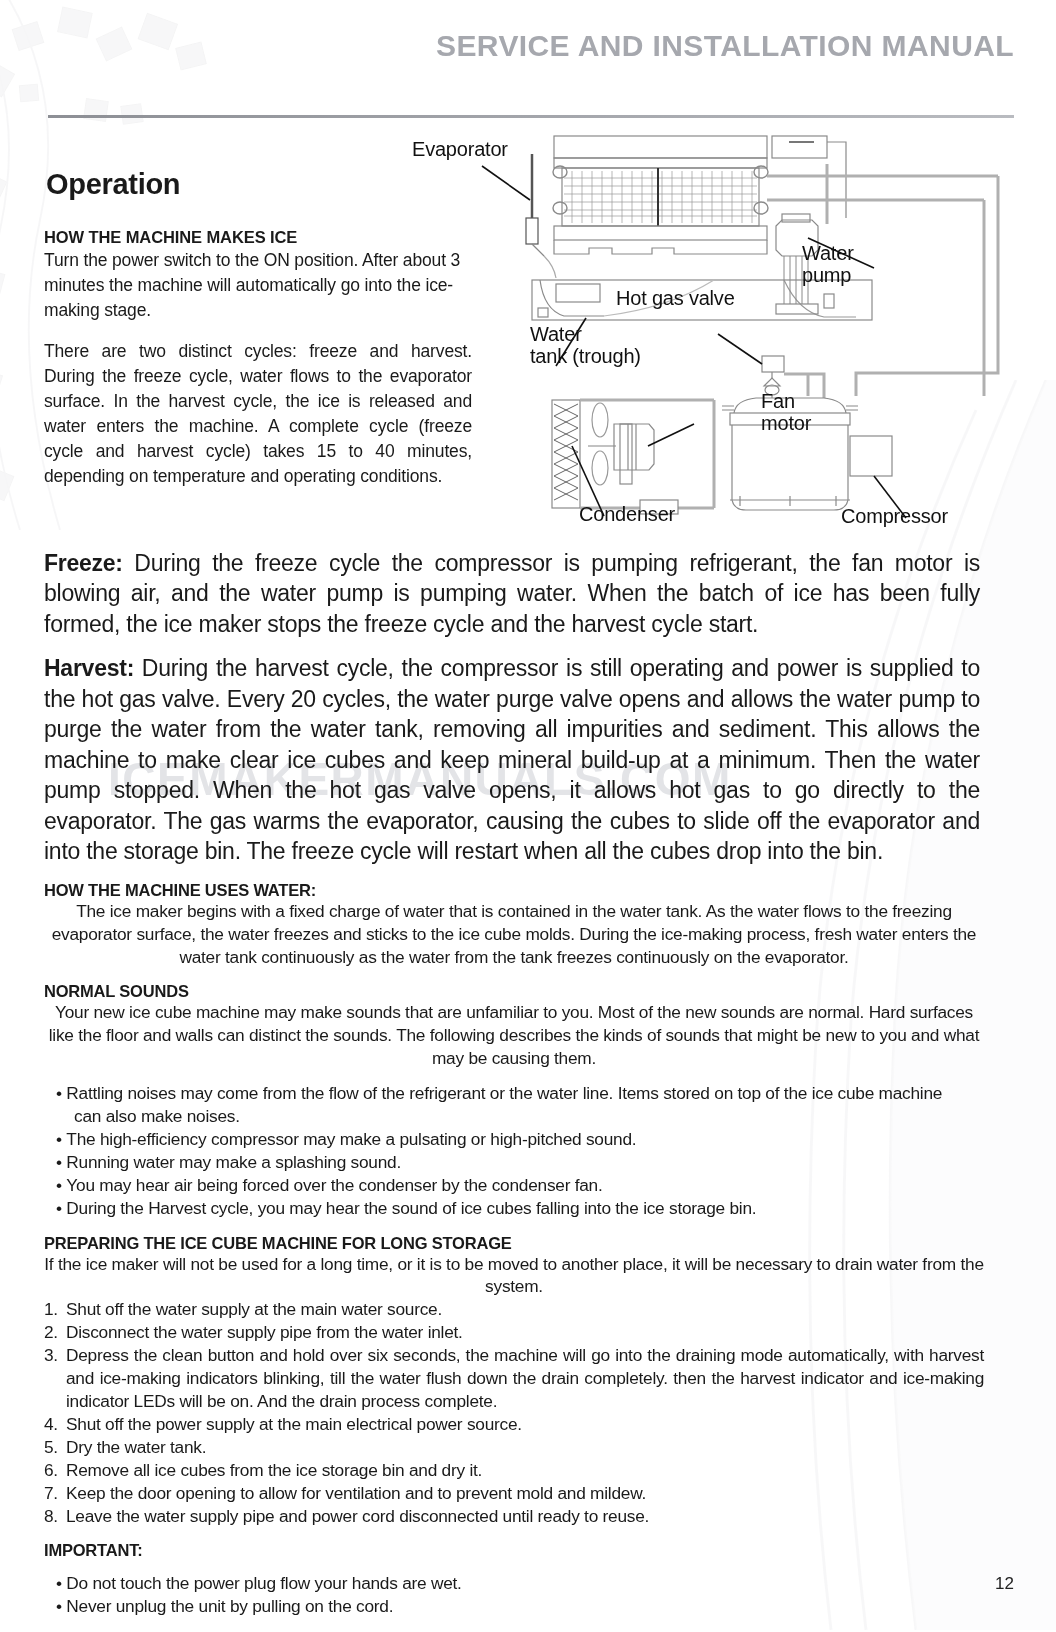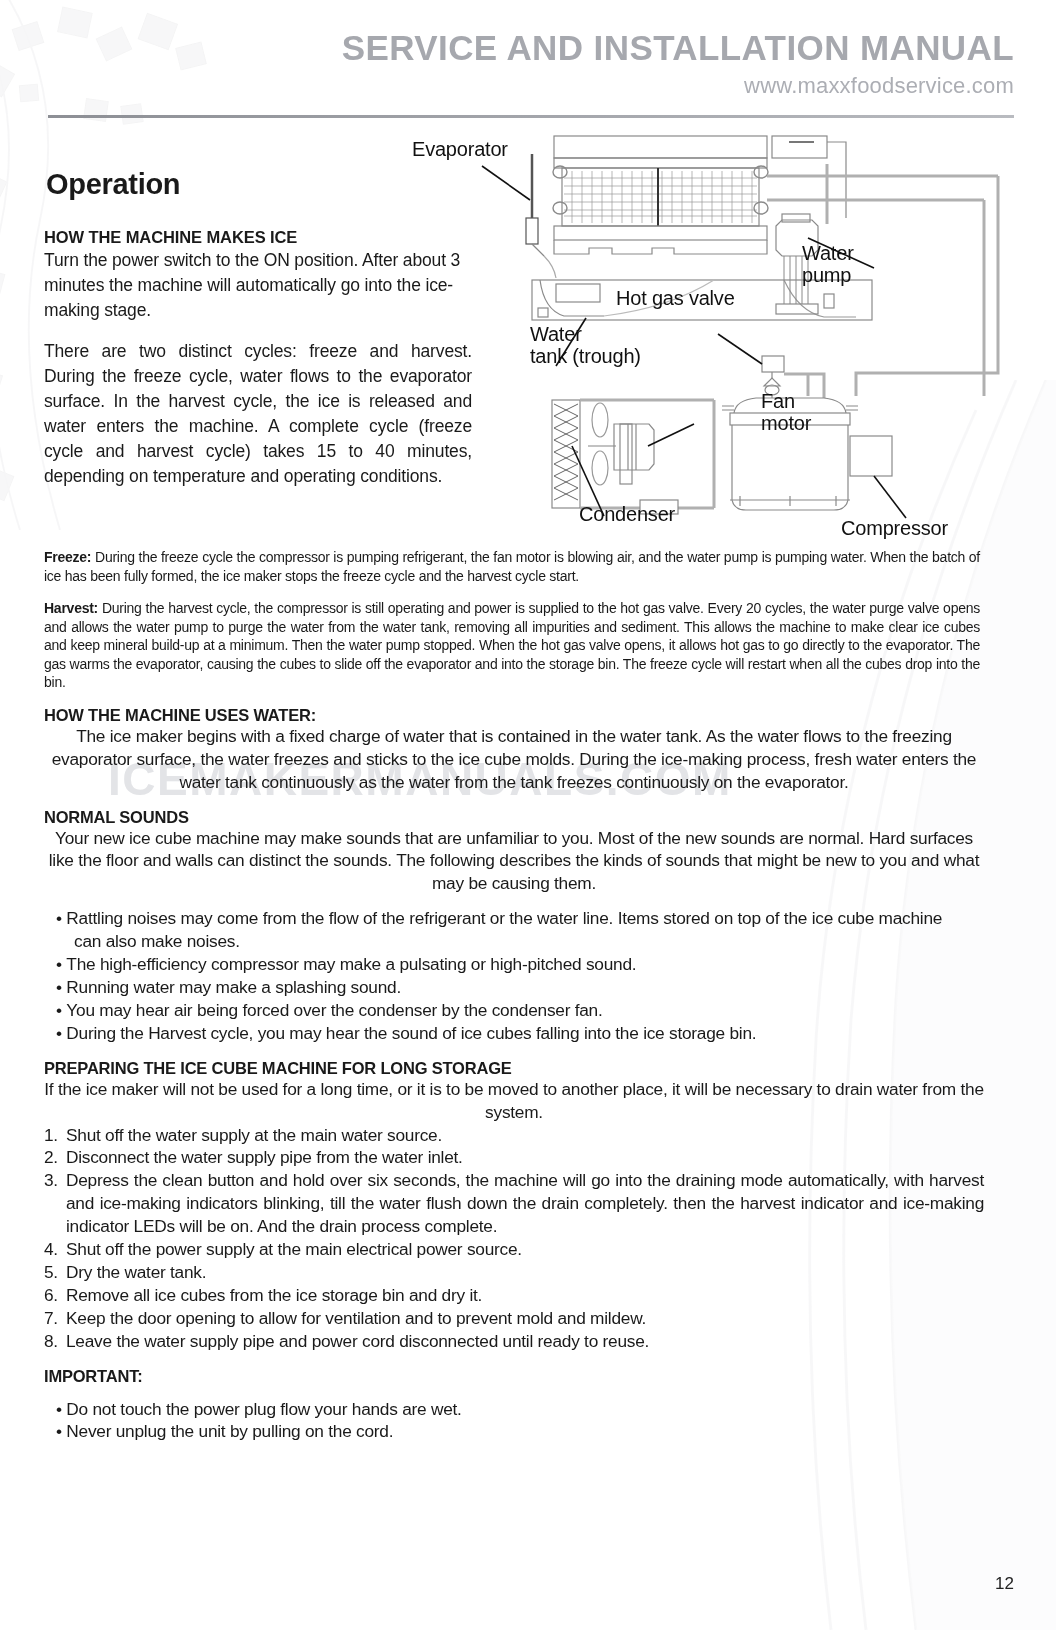--- a/index.html
+++ b/index.html
@@ -40,21 +40,21 @@
 
   
   .header {
     position: absolute;
     left: 48px;
     top: 30px;
     right: 42px;
     text-align: right;
   }
   .header-title {
-    font-size: 35px;
+    font-size: 30px;
     font-weight: bold;
     letter-spacing: 0.4px;
     color: #a6a8ae;
     font-family: "Liberation Sans", sans-serif;
     line-height: 1.05;
     white-space: nowrap;
   }
   .header-url {
     margin-top: 6px;
     font-size: 22px;
@@ -136,21 +136,21 @@
   }
 
   
   .full-col {
     position: absolute;
     left: 44px;
     top: 548px;
     width: 940px;
   }
   .fp {
-    font-size: 14px;
+    font-size: 23px;
     line-height: 1.325;
     margin: 0 4px 14px 0;
     letter-spacing: -0.25px;
     text-align: justify;
   }
   .fp b { font-weight: bold; }
   .fhead {
     font-size: 16.5px;
     font-weight: bold;
     margin: 14px 0 0 0;
@@ -246,21 +246,20 @@
       <path d="M 400 0 Q 260 320 235 640 Q 215 960 250 1250"></path>
       <path d="M 360 30 Q 220 340 200 660 Q 182 970 215 1250"></path>
     </g>
     <g fill="#f6f6f8">
       <path d="M 430 0 Q 300 300 280 620 Q 262 940 300 1250 L 440 1250 L 440 0 Z" opacity="0.6"></path>
     </g>
   </svg>
 
   <div class="header">
     <div class="header-title">SERVICE AND INSTALLATION MANUAL</div>
-    <div class="header-url">www.maxxfoodservice.com</div>
   </div>
   <div class="header-rule"></div>
 
   <div class="section-title">Operation</div>
 
   <div class="left-col">
     <div class="sub-head">HOW THE MACHINE MAKES ICE</div>
     <p class="body-p">Turn the power switch to the ON position. After about 3 minutes the machine will automatically go into the ice-making stage.</p>
     <p class="body-p just">There are two distinct cycles: freeze and harvest. During the freeze cycle, water flows to the evaporator surface. In the harvest cycle, the ice is released and water enters the machine. A complete cycle (freeze cycle and harvest cycle) takes 15 to 40 minutes, depending on temperature and operating conditions.</p>
   </div>
@@ -414,21 +413,21 @@
       <span>tank (trough)</span>
     </div>
 
     <div class="diag-label" style="left:357px; top:262px;">
       <span>Fan</span><br>
       <span>motor</span>
     </div>
 
     <div class="diag-label" style="left:175px; top:375px;">Condenser</div>
 
-    <div class="diag-label" style="left:437px; top:389px;">Compressor</div>
+    <div class="diag-label" style="left:437px; top:377px;">Compressor</div>
   </div>
 
   <div class="watermark">ICEMAKERMANUALS.COM</div>
 
   <div class="full-col">
 
     <p class="fp"><b>Freeze:</b><span> During the freeze cycle the compressor is pumping refrigerant, the fan motor is blowing air, and the water pump is pumping water. When the batch of ice has been fully formed, the ice maker stops the freeze cycle and the harvest cycle start.</span></p>
 
     <p class="fp"><b>Harvest:</b><span> During the harvest cycle, the compressor is still operating and power is supplied to the hot gas valve. Every 20 cycles, the water purge valve opens and allows the water pump to purge the water from the water tank, removing all impurities and sediment. This allows the machine to make clear ice cubes and keep mineral build-up at a minimum. Then the water pump stopped. When the hot gas valve opens, it allows hot gas to go directly to the evaporator. The gas warms the evaporator, causing the cubes to slide off the evaporator and into the storage bin. The freeze cycle will restart when all the cubes drop into the bin.</span></p>
 

